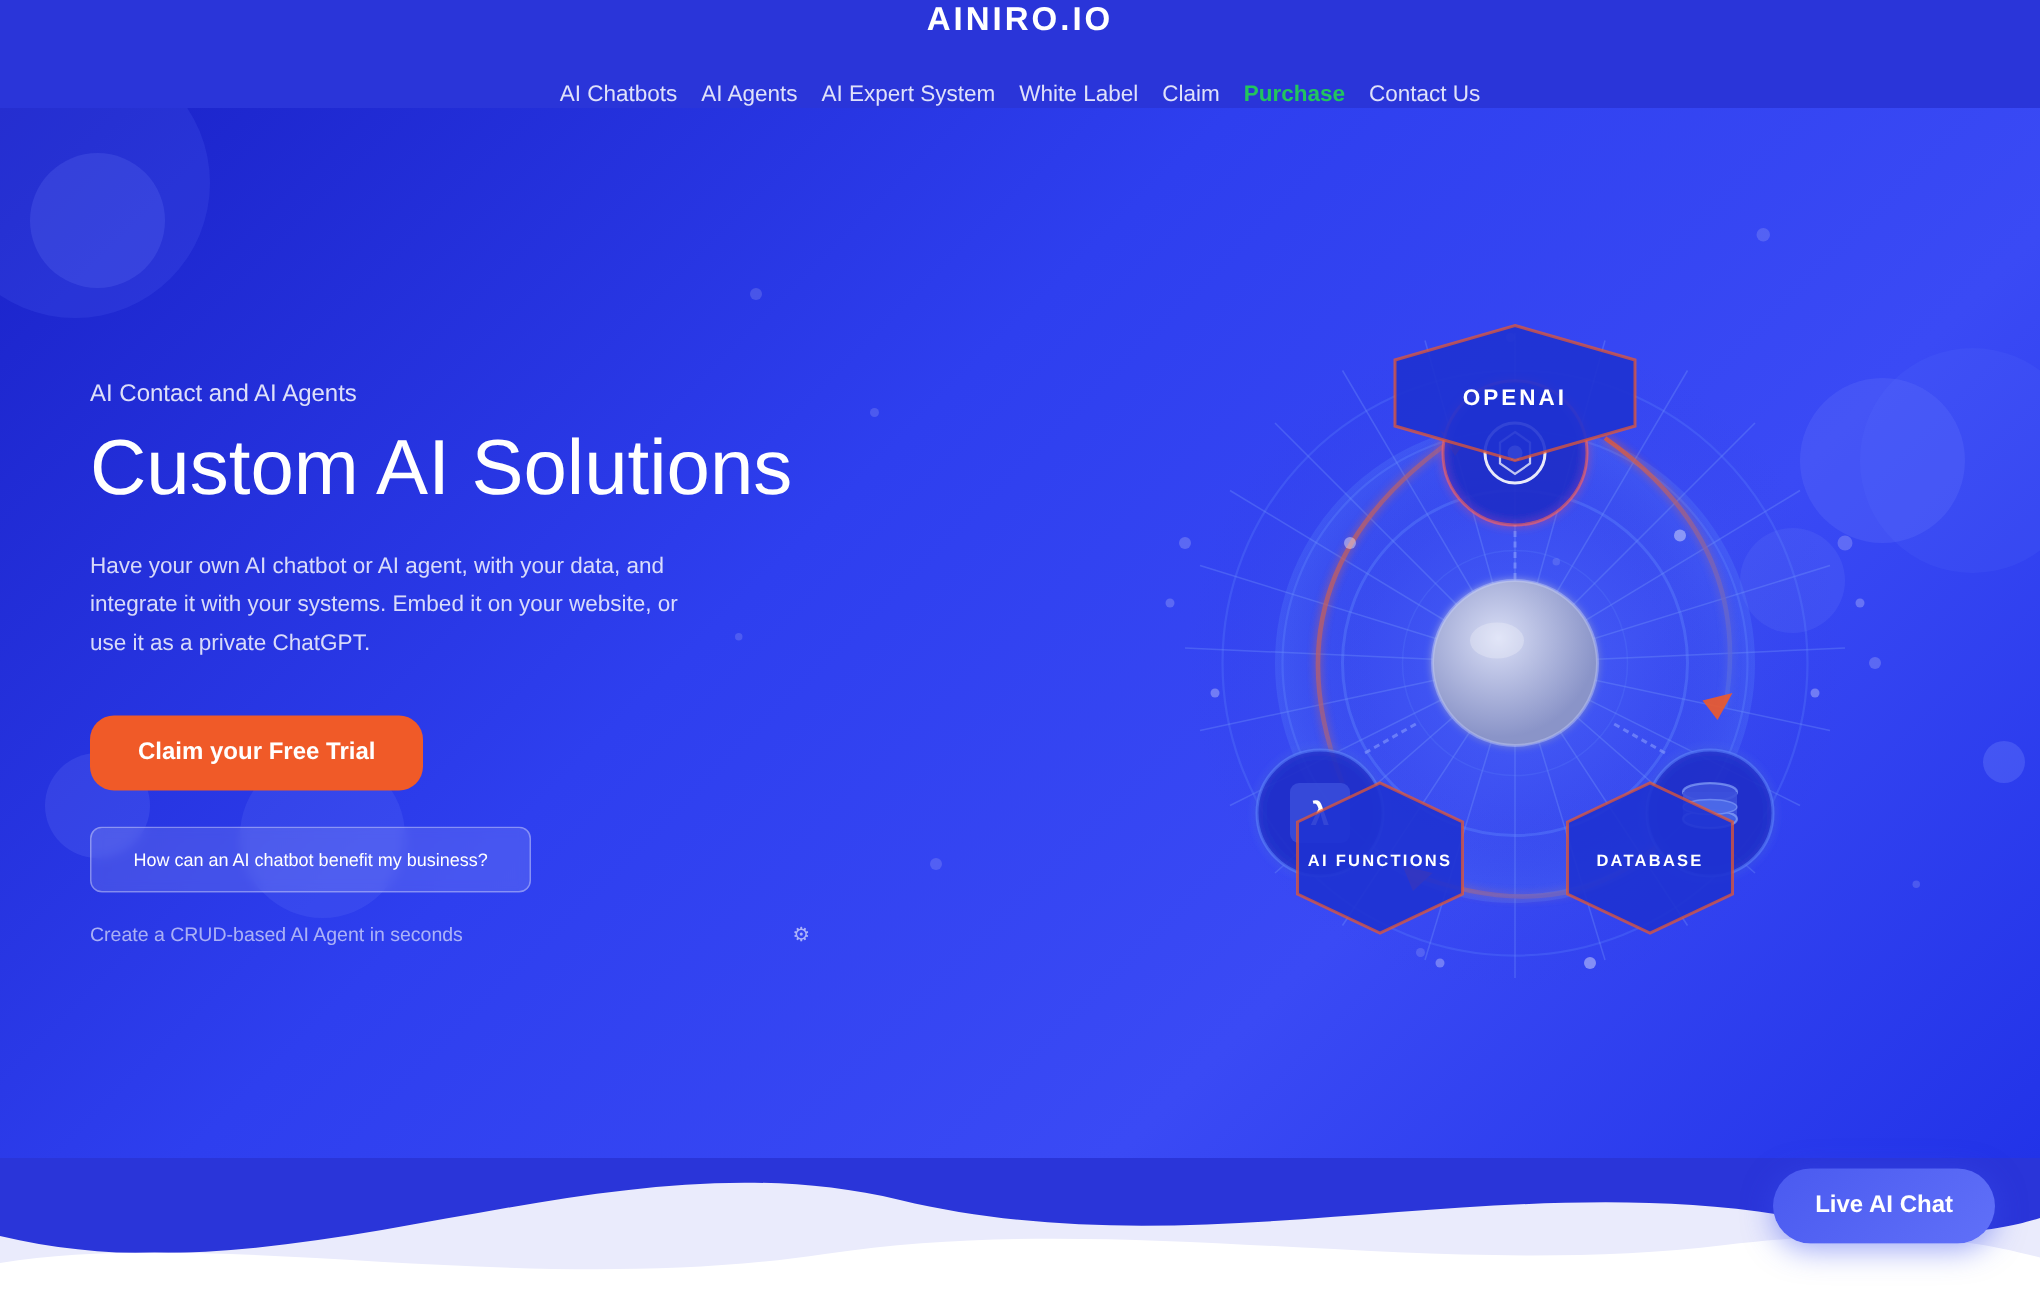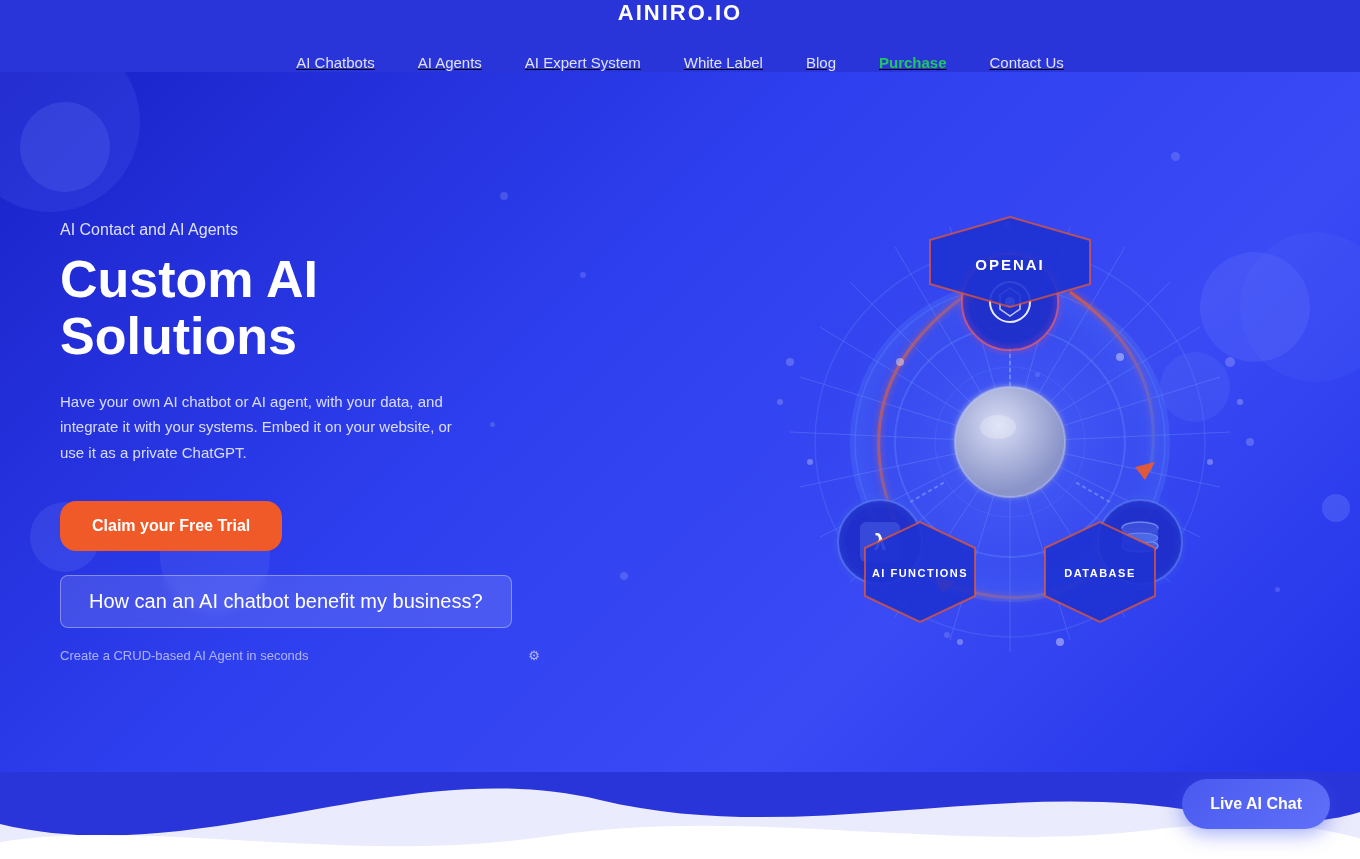--- a/index.html
+++ b/index.html
@@ -26,23 +26,22 @@
     }
     .logo {
       color: #fff;
       font-size: 22px;
       font-weight: 700;
       letter-spacing: 2px;
     }
     .nav-links {
       display: flex;
       align-items: flex-end;
-      gap: 43px;
+      gap: 16px;
       list-style: none;
-      text-decoration: underline;
     }
     .nav-links li a {
       color: rgba(255,255,255,0.85);
       text-decoration: none;
       font-size: 15px;
       font-weight: 400;
     }
     .nav-links li a.active {
       color: #22c55e;
       font-weight: 700;
@@ -124,21 +123,21 @@
     }
     .hero-subtitle {
       color: rgba(255,255,255,0.85);
       font-size: 16px;
       margin-bottom: 12px;
       font-weight: 400;
     }
     .hero-title {
       color: #fff;
       font-size: 52px;
-      font-weight: 700;
+      font-weight: 400;
       line-height: 1.1;
       margin-bottom: 24px;
     }
     .hero-desc {
       color: rgba(255,255,255,0.82);
       font-size: 15px;
       line-height: 1.7;
       max-width: 420px;
       margin-bottom: 36px;
     }
@@ -153,21 +152,21 @@
       cursor: pointer;
       display: inline-block;
       margin-bottom: 24px;
     }
     .btn-secondary {
       background: rgba(255,255,255,0.12);
       color: #fff;
       border: 1.5px solid rgba(255,255,255,0.35);
       padding: 14px 28px;
       border-radius: 8px;
-      font-size: 20px;
+      font-size: 12px;
       font-weight: 400;
       cursor: pointer;
       display: block;
       width: fit-content;
       margin-bottom: 20px;
       backdrop-filter: blur(4px);
     }
     .hero-link {
       color: rgba(255,255,255,0.6);
       font-size: 13px;
@@ -223,21 +222,21 @@
 </head>
 <body>
 
 <nav>
   <div class="logo">AINIRO.IO</div>
   <ul class="nav-links">
     <li><a href="#">AI Chatbots</a></li>
     <li><a href="#">AI Agents</a></li>
     <li><a href="#">AI Expert System</a></li>
     <li><a href="#">White Label</a></li>
-    <li><a href="#">Blog</a></li>
+    <li><a href="#">Claim</a></li>
     <li><a href="#" class="active">Purchase</a></li>
     <li><a href="#">Contact Us</a></li>
   </ul>
 </nav>
 
 <section class="hero">
 
   <div class="deco-circle-1"></div>
   <div class="deco-circle-2"></div>
   <div class="deco-circle-3"></div>

